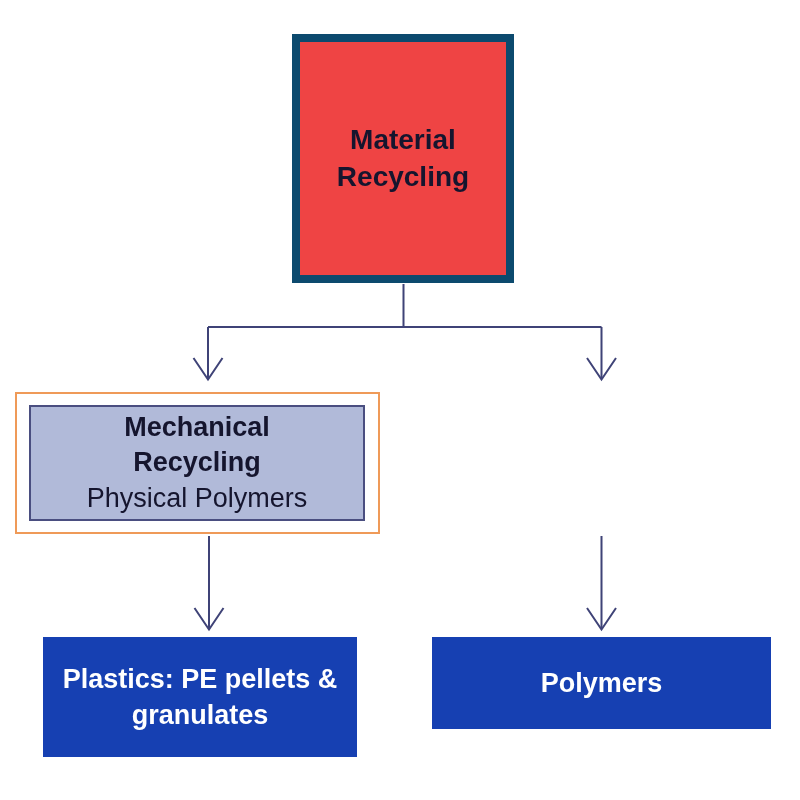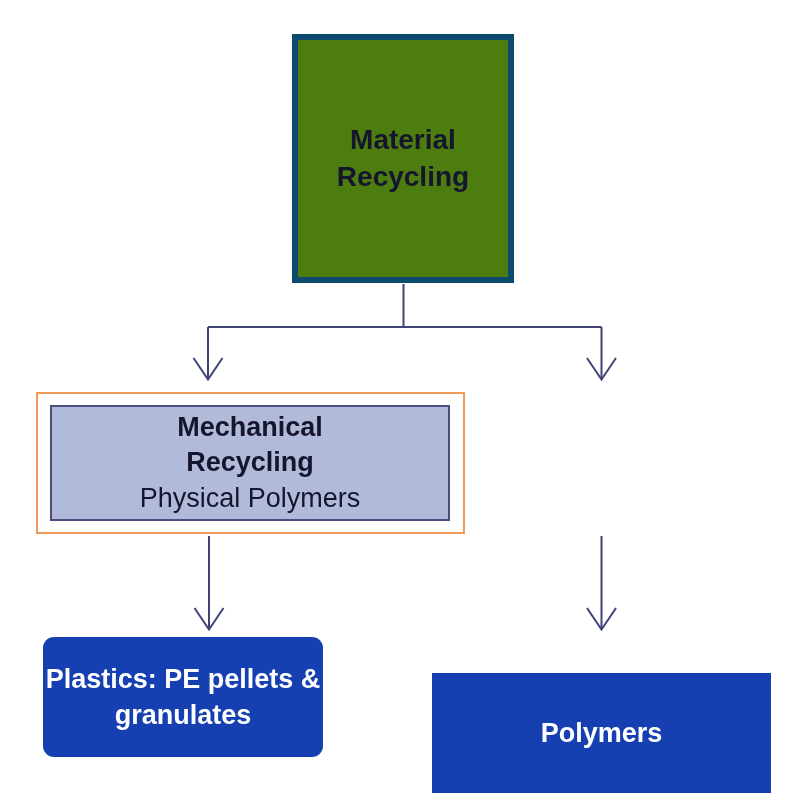--- a/index.html
+++ b/index.html
@@ -27,22 +27,22 @@
     align-items: center;
     justify-content: center;
     text-align: center;
   }
   
   .node-root {
     left: 292px;
     top: 34px;
     width: 222px;
     height: 249px;
-    background: #4d7c0f;
-    border: 6px solid #0c4a6e;
+    background: #ef4444;
+    border: 8px solid #0c4a6e;
   }
   .title {
     font-weight: bold;
     font-size: 28px;
     line-height: 1.32;
     color: #15152e;
     white-space: pre-line;
   }
   .subtitle {
     font-weight: normal;
@@ -51,21 +51,21 @@
     color: #15152e;
     white-space: pre-line;
   }
   
   .frame {
     position: absolute;
     box-sizing: border-box;
     border: 2px solid #ef9a58;
     background: #ffffff;
   }
-  .frame-left  { left: 36px;  top: 392px; width: 429px; height: 142px; }
+  .frame-left  { left: 15px;  top: 392px; width: 365px; height: 142px; }
   .frame-right { left: 420px; top: 392px; width: 362px; height: 142px; }
   .frame .inner {
     position: absolute;
     left: 12px;
     top: 11px;
     right: 13px;
     bottom: 11px;
     background: #b1bad9;
     border: 2px solid #4a4e80;
     display: flex;
@@ -77,22 +77,22 @@
   .frame .inner .title { font-size: 27px; }
   
   .node-dark {
     background: #1640b2;
     color: #ffffff;
     font-weight: bold;
     font-size: 27px;
     line-height: 1.35;
     white-space: pre-line;
   }
-  .node-dark-left  { left: 43px;  top: 637px; width: 280px; height: 120px; border-radius: 11px; }
-  .node-dark-right { left: 432px; top: 637px; width: 339px; height: 120px; margin-top: 36px; }
+  .node-dark-left  { left: 43px;  top: 637px; width: 314px; height: 120px; }
+  .node-dark-right { left: 432px; top: 637px; width: 339px; height: 92px; }
   
   .connector-layer {
     position: absolute;
     left: 0;
     top: 0;
     width: 800px;
     height: 800px;
     pointer-events: none;
   }
 </style>

